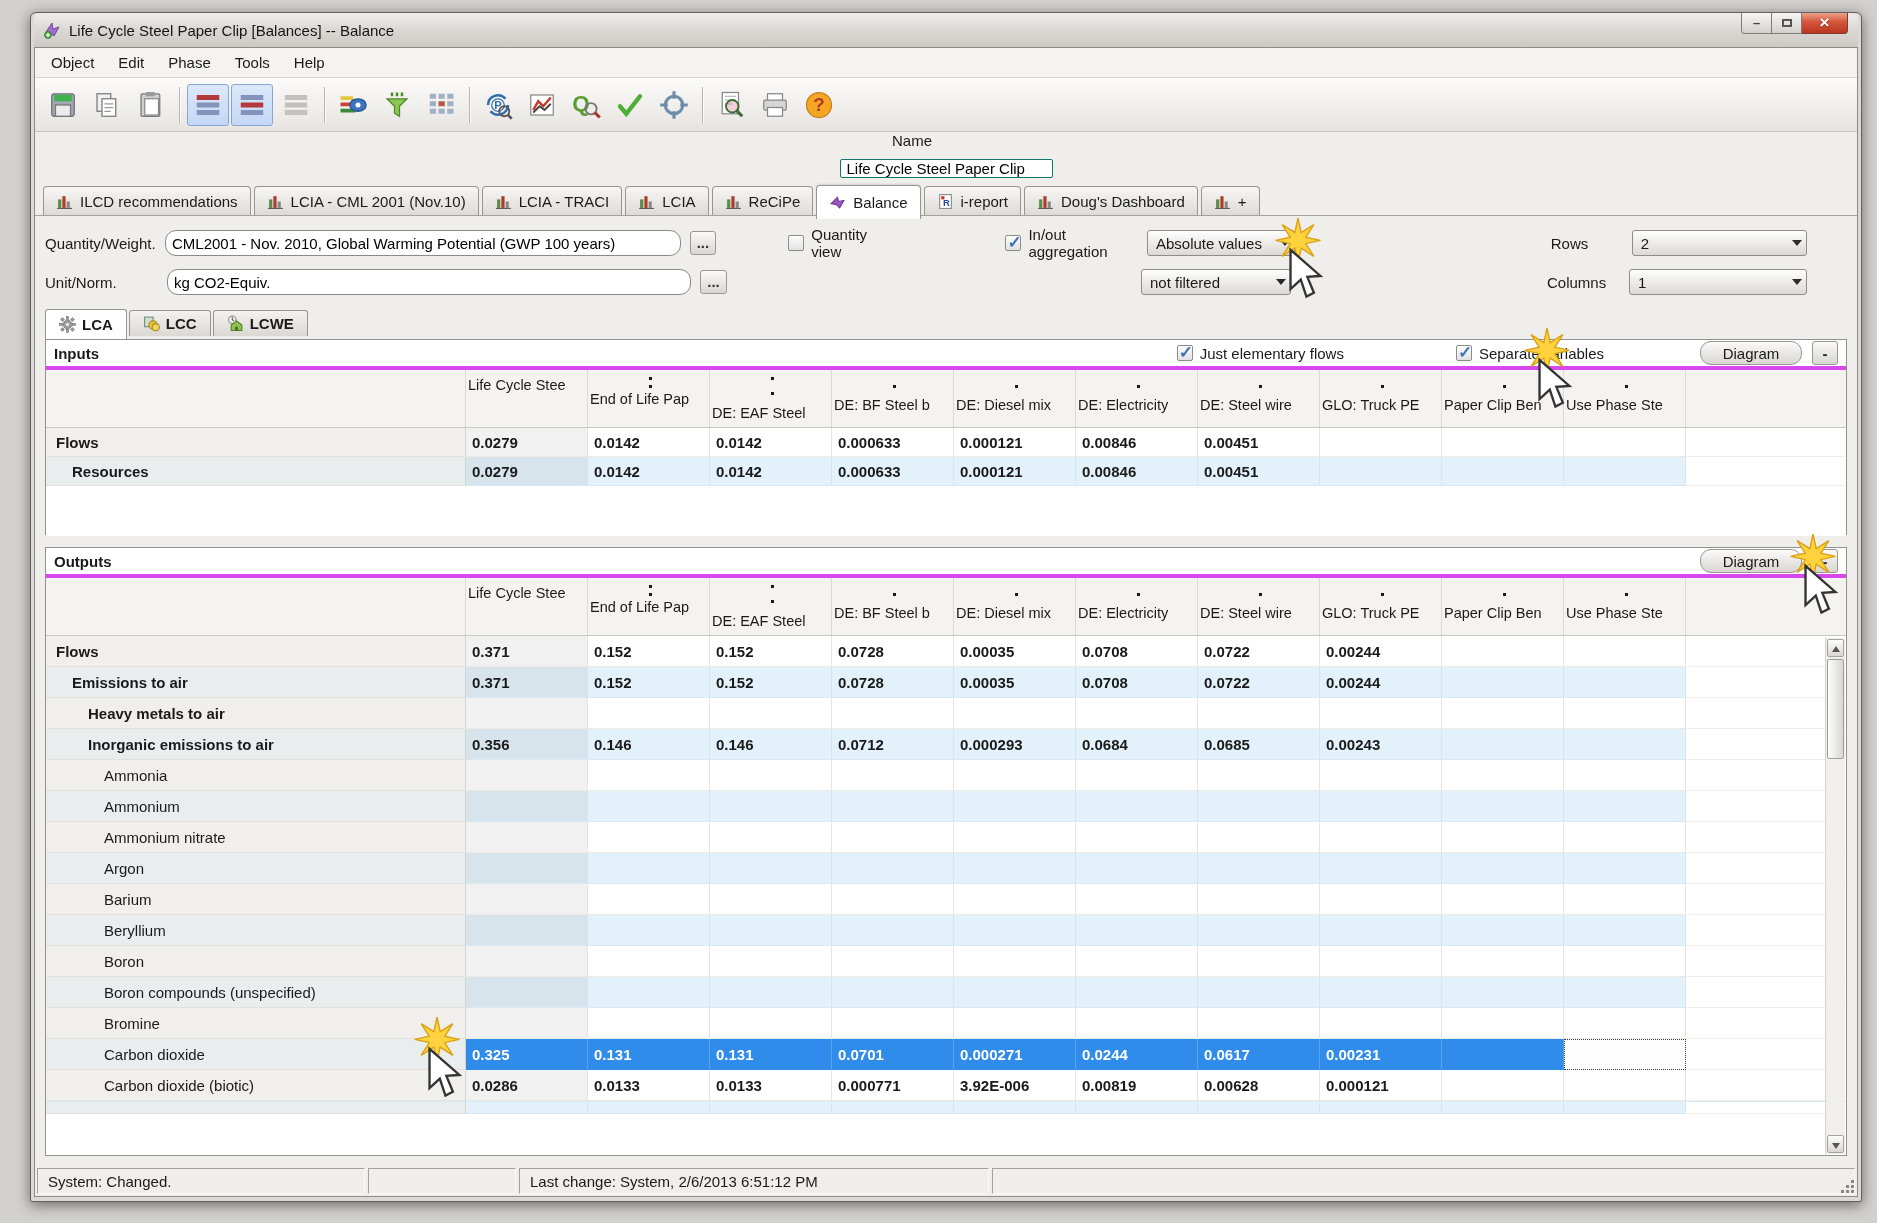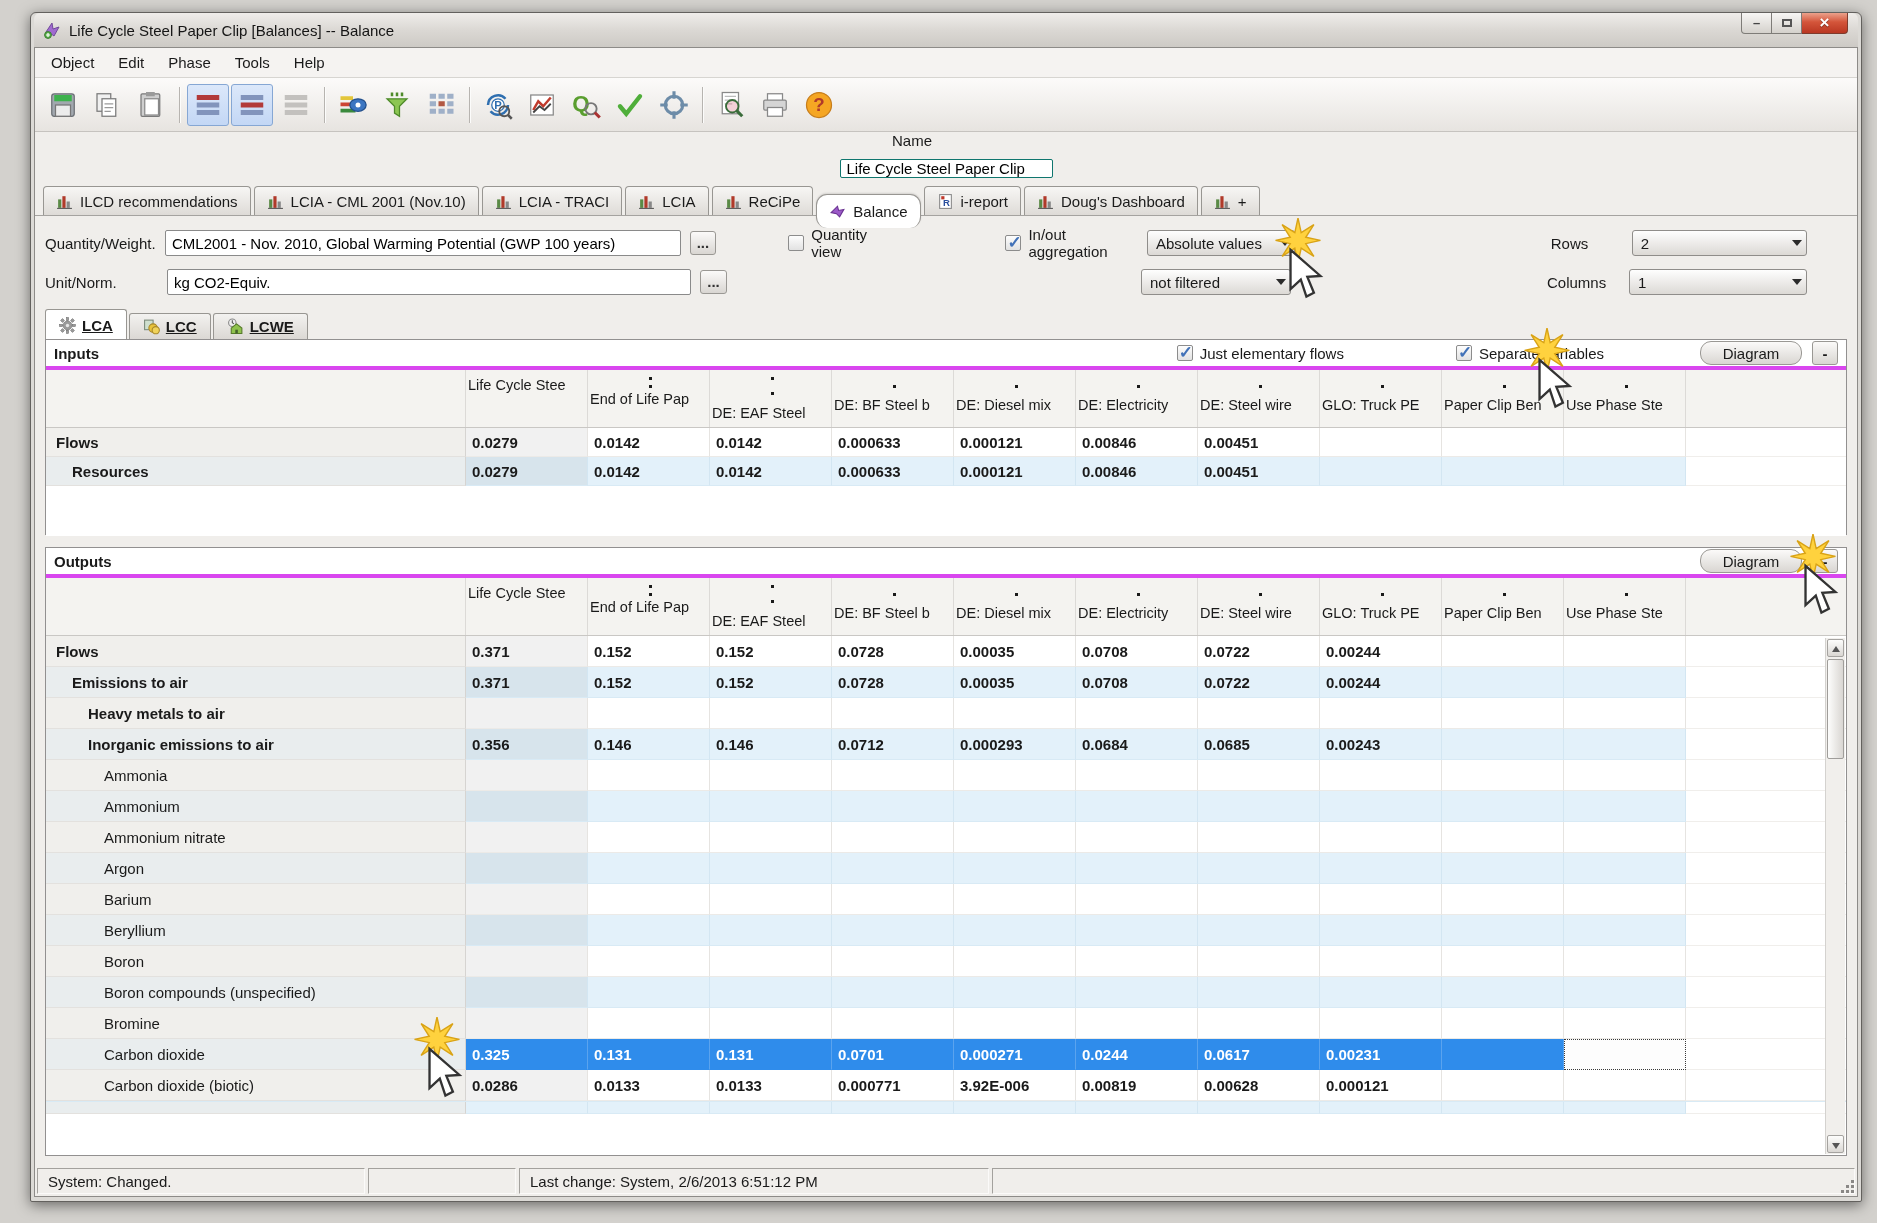--- a/index.html
+++ b/index.html
@@ -42,43 +42,43 @@
   
   .name-row { height:46px; display:flex; align-items:center; padding:0 10px; gap:10px;flex-direction:column; }
   .flabel { width:108px; }
   .name-input { flex:1; height:26px; border:1px solid #0f766e; border-radius:2px; padding:0 6px; font:15px "Liberation Sans",sans-serif; background:#fff; }
   .mini-btn { width:24px; height:26px; border:1px solid #9a9894; border-radius:3px; background:linear-gradient(#fbfaf9,#dddad6); }
 
   
   .tabs-row { display:flex; align-items:flex-end; padding:2px 8px 0; border-bottom:1px solid #a5a3a0; height:38px; }
   .tab { display:flex; align-items:center; gap:7px; padding:0 12px; height:29px; margin-right:3px; white-space:nowrap;
     border:1px solid #989692; border-bottom:none; border-radius:4px 4px 0 0; background:linear-gradient(#f7f6f4,#dedbd7); }
-  .tab.active { background:#fff; height:34px; position:relative; top:13px; box-shadow:0 -1px 2px rgba(0,0,0,.12);border-radius:11px; }
+  .tab.active { background:#fff; height:34px; position:relative; top:4px; box-shadow:0 -1px 2px rgba(0,0,0,.12); }
   .tab .ticon svg { width:17px; height:17px; }
 
   
   .params { padding:10px 10px 8px; display:flex; flex-direction:column; gap:9px; }
   .prow { display:flex; align-items:center; }
   .plabel { width:122px; }
-  .pinput { width:524px; height:26px; border:1px solid #8a8a8a; border-radius:2px; padding:4px 6px; font:15px "Liberation Sans",sans-serif; background:#fff; }
+  .pinput { width:524px; height:26px; border:1px solid #8a8a8a; border-radius:11px; padding:4px 6px; font:15px "Liberation Sans",sans-serif; background:#fff; }
   .browse-btn { width:27px; height:24px; margin-left:9px; border:1px solid #9a9894; border-radius:3px; background:linear-gradient(#fbfaf9,#d9d6d2);
     display:flex; align-items:center; justify-content:center; font-weight:bold; color:#333; line-height:8px; }
   .cbwrap { display:flex; align-items:center; gap:7px; }
   .cb { width:16px; height:16px; border:1px solid #8c8c8c; border-radius:2px; background:linear-gradient(#fdfdfd,#e2e2e2); position:relative; flex:0 0 auto; }
   .cb.checked::after { content:"\2713"; position:absolute; left:1px; top:-4px; font-size:17px; font-weight:bold; color:#4272b8; }
   .combo { height:26px; border:1px solid #8f8d8a; border-radius:3px; background:linear-gradient(#fefefe,#dcd9d5);
     display:flex; align-items:center; padding:0 4px 0 8px; position:relative; }
   .combo-text { flex:1; white-space:nowrap; overflow:hidden; }
   .arrow-dn { width:0; height:0; border-left:5px solid transparent; border-right:5px solid transparent; border-top:6px solid #2b2b2b; margin-left:6px; }
   .combo-values { width:150px; margin-left:auto; }
   .rows-label { margin-left:256px; width:64px; }
   .combo-rc { width:178px; margin:0 40px 0 18px; }
 
   
-  .view-tabs { display:flex; align-items:flex-end; padding:4px 10px 0; height:36px;text-decoration:underline; }
+  .view-tabs { display:flex; align-items:center; padding:4px 10px 0; height:36px; }
   .vtab { display:flex; align-items:center; gap:6px; padding:0 13px; height:26px; margin-right:2px; font-weight:bold;
     border:1px solid #989692; border-bottom:none; border-radius:3px 3px 0 0; background:linear-gradient(#f3f2f0,#dbd8d4); }
   .vtab.active { background:#fff; height:31px; position:relative; top:1px; }
   .vtab .ticon svg { width:17px; height:17px; }
 
   
   .panel { margin:0 10px; border:1px solid #929090; background:#fff; position:relative; }
   .inputs-panel { height:196px; }
   .outputs-panel { flex:1; margin-top:12px; margin-bottom:8px; overflow:hidden; display:flex; flex-direction:column; }
   .panel-header { height:30px; display:flex; align-items:center; padding:0 8px; background:#fff; border-bottom:4px solid #d946ef; }

